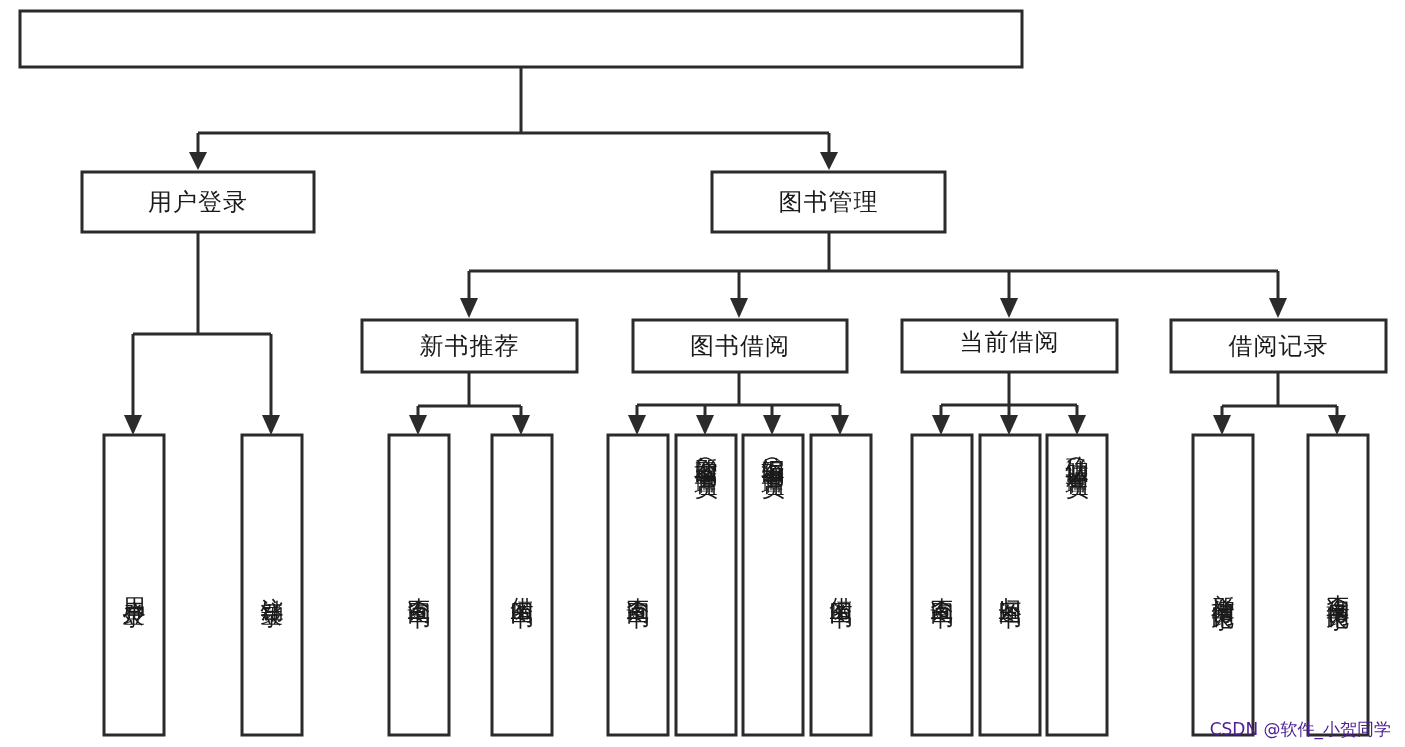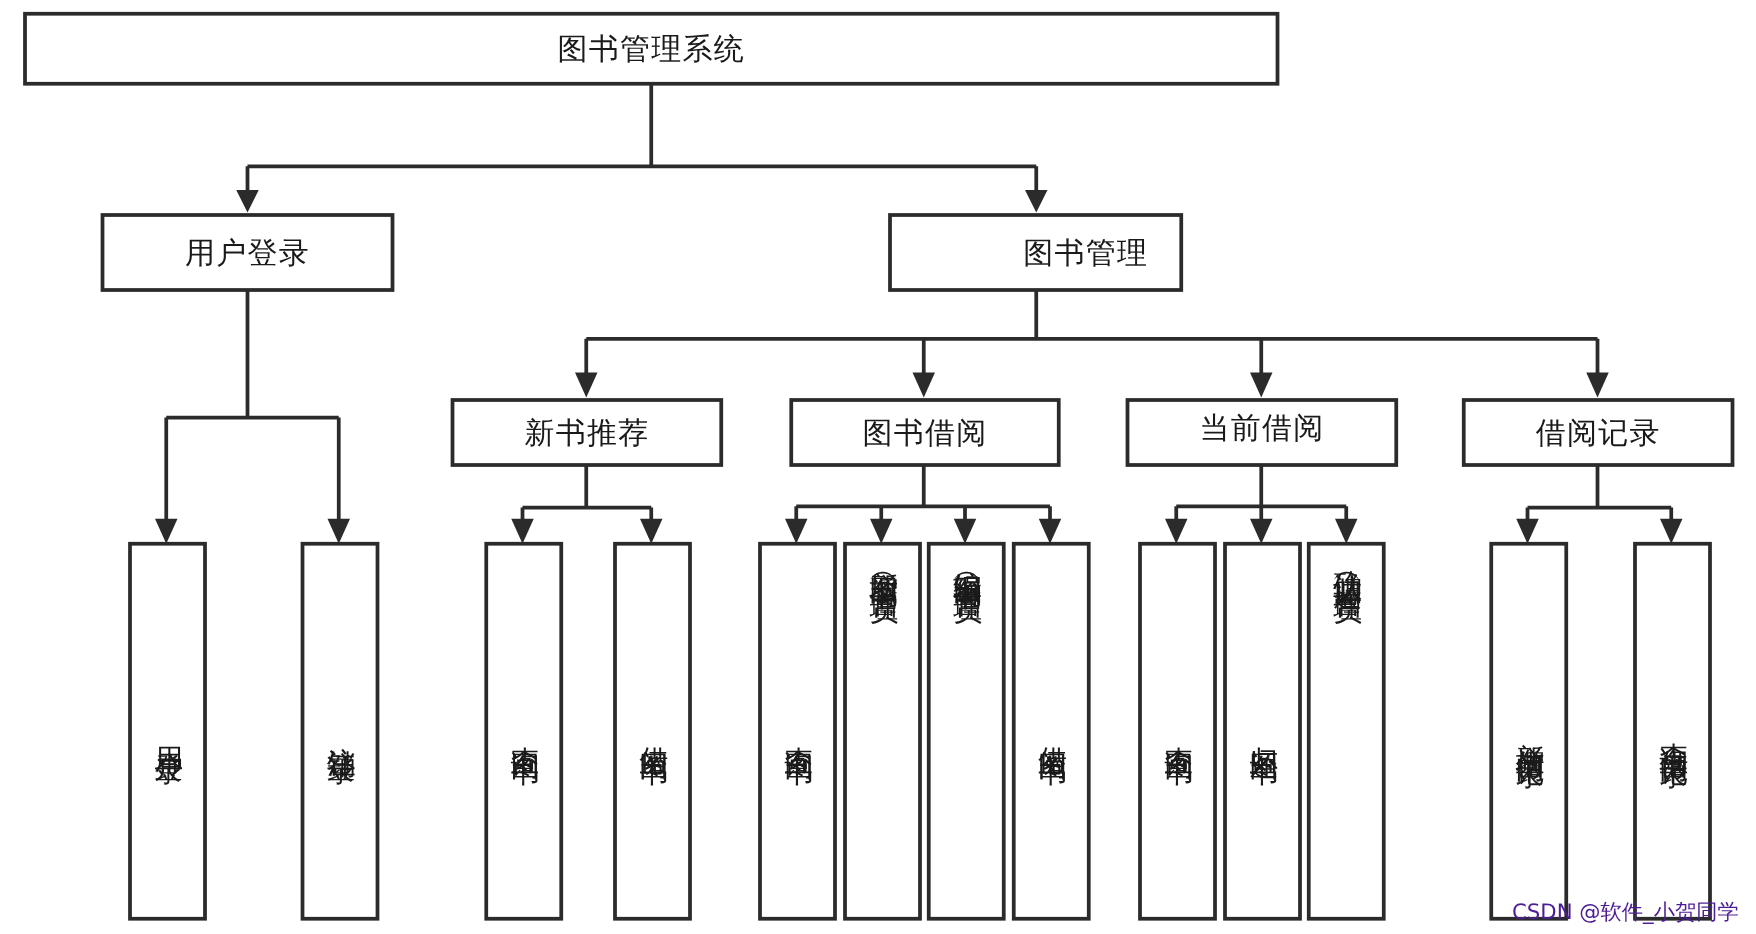--- a/index.html
+++ b/index.html
@@ -172,28 +172,25 @@
     <line class="connector" x1="1222" y1="406" x2="1337" y2="406"></line>
     <line class="connector" x1="1222" y1="406" x2="1222" y2="418"></line>
     <polygon class="arrow-head" points="1213,415 1231,415 1222,435"></polygon>
     <line class="connector" x1="1337" y1="406" x2="1337" y2="418"></line>
     <polygon class="arrow-head" points="1328,415 1346,415 1337,435"></polygon>
     <rect class="node-box" x="1193" y="435" width="60" height="300"></rect>
     <rect class="node-box" x="1308" y="435" width="60" height="300"></rect>
 
   </svg>
 
-  <div class="hlabel-wrap" style="left:20px; top:11px; width:1002px; height:56px;">
-    <span class="hlabel-text">图书管理系统</span>
-  </div>
 
   <div class="hlabel-wrap" style="left:82px; top:172px; width:232px; height:60px;">
     <span class="hlabel-text">用户登录</span>
   </div>
-  <div class="hlabel-wrap" style="left:712px; top:172px; width:233px; height:60px;padding-left:40px;">
+  <div class="hlabel-wrap" style="left:712px; top:172px; width:233px; height:60px;">
     <span class="hlabel-text">图书管理</span>
   </div>
 
   <div class="hlabel-wrap" style="left:362px; top:320px; width:215px; height:52px;">
     <span class="hlabel-text">新书推荐</span>
   </div>
   <div class="hlabel-wrap" style="left:633px; top:320px; width:214px; height:52px;">
     <span class="hlabel-text">图书借阅</span>
   </div>
   <div class="hlabel-wrap" style="left:902px; top:316px; width:215px; height:52px;">

